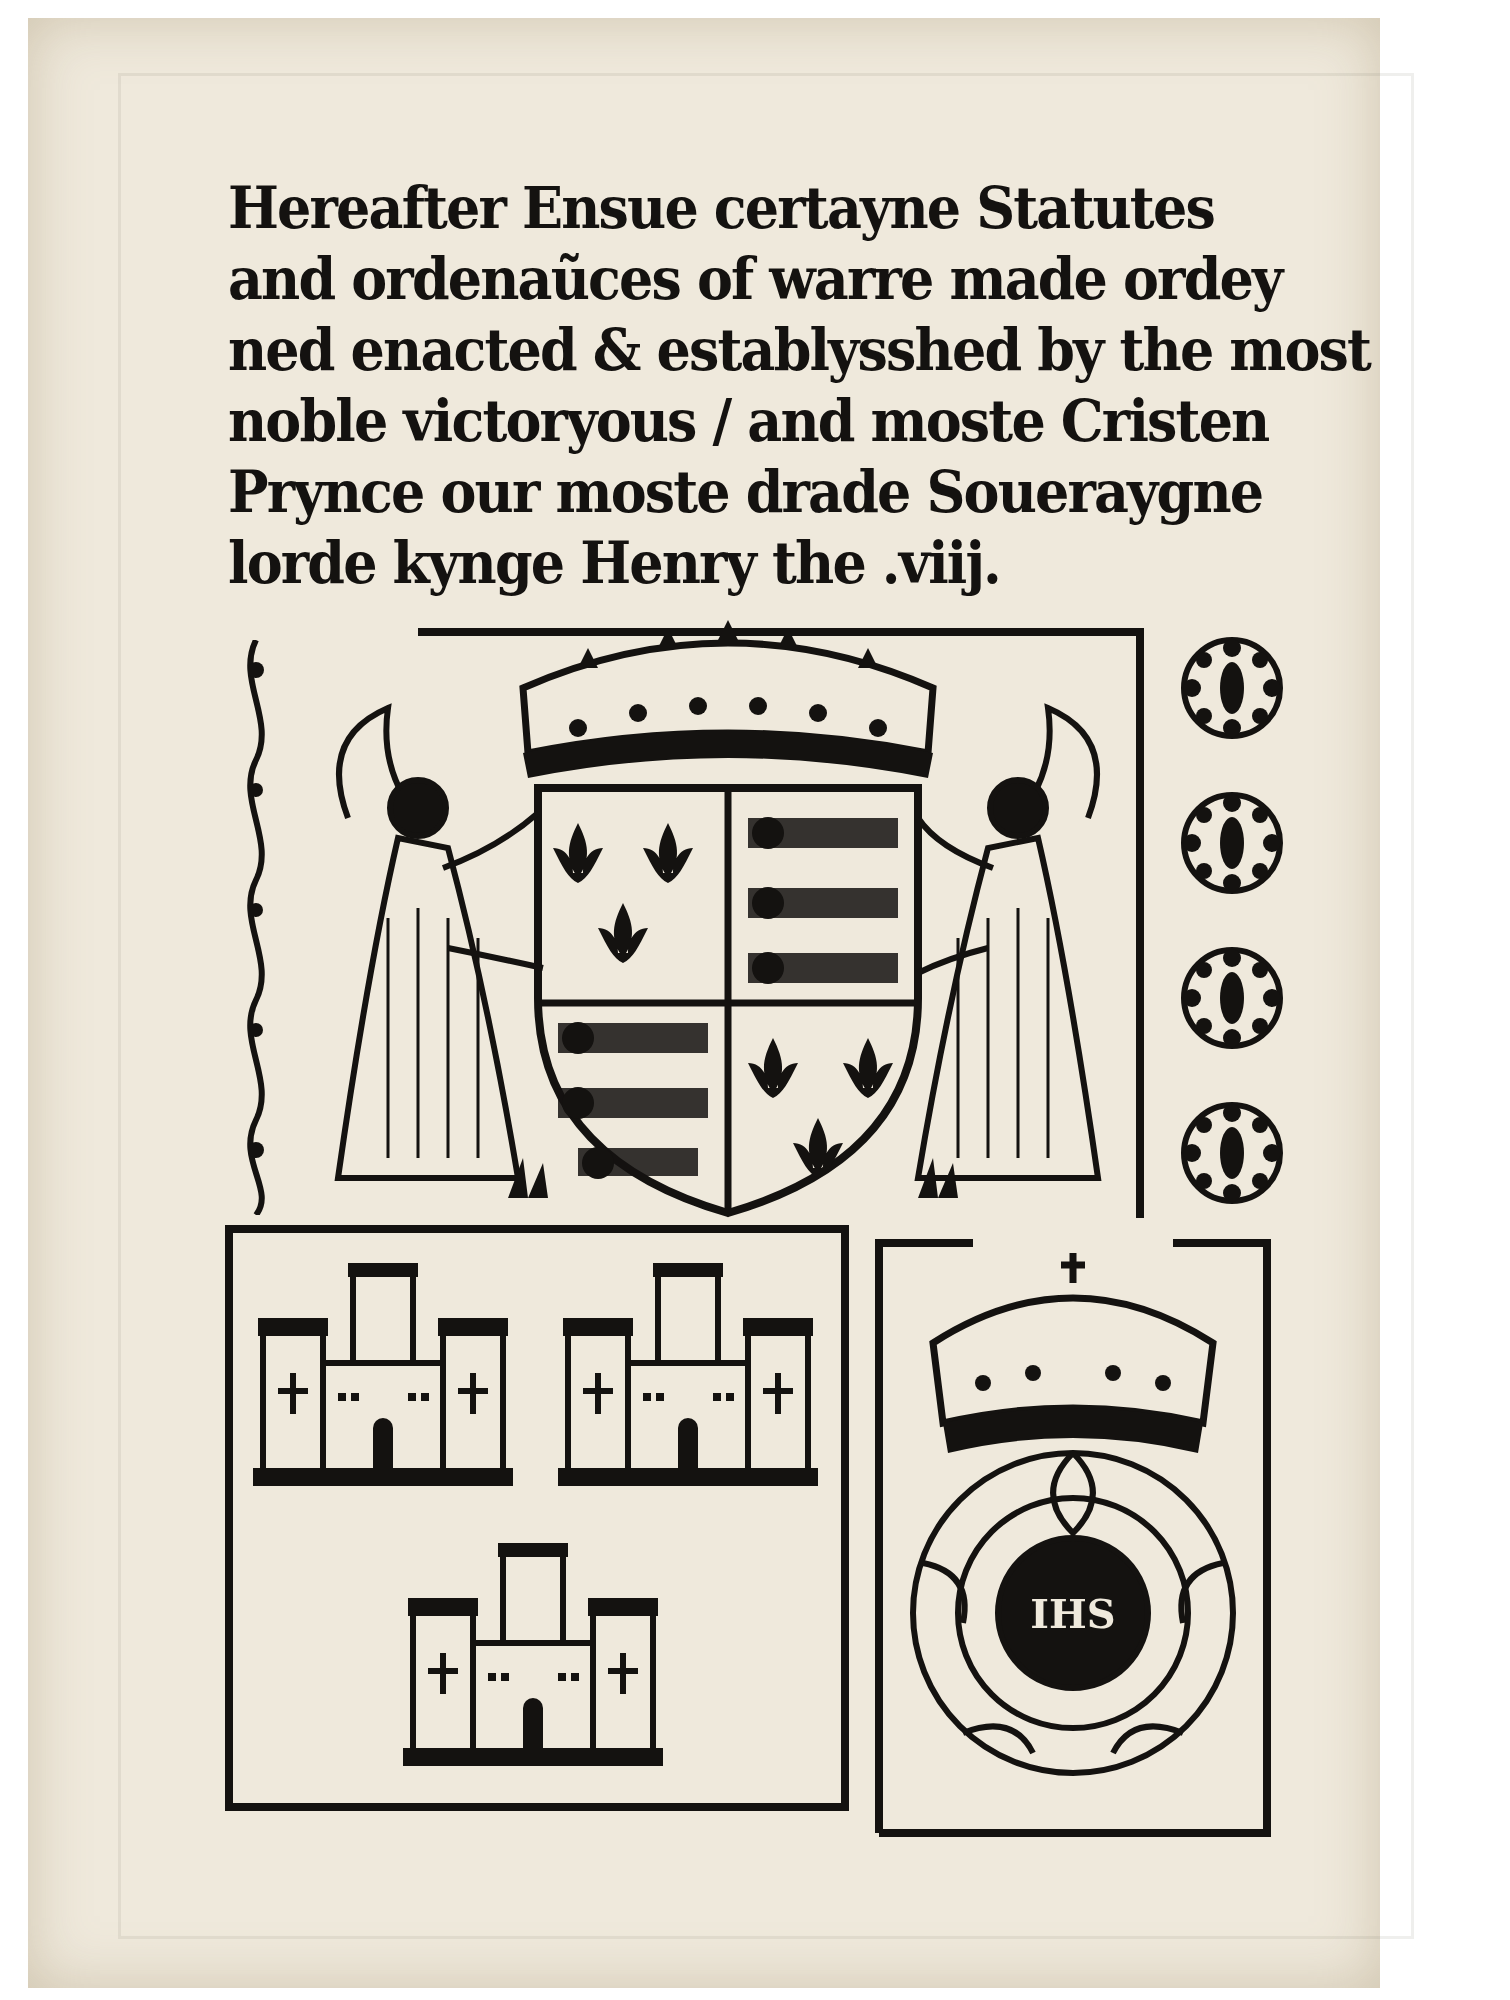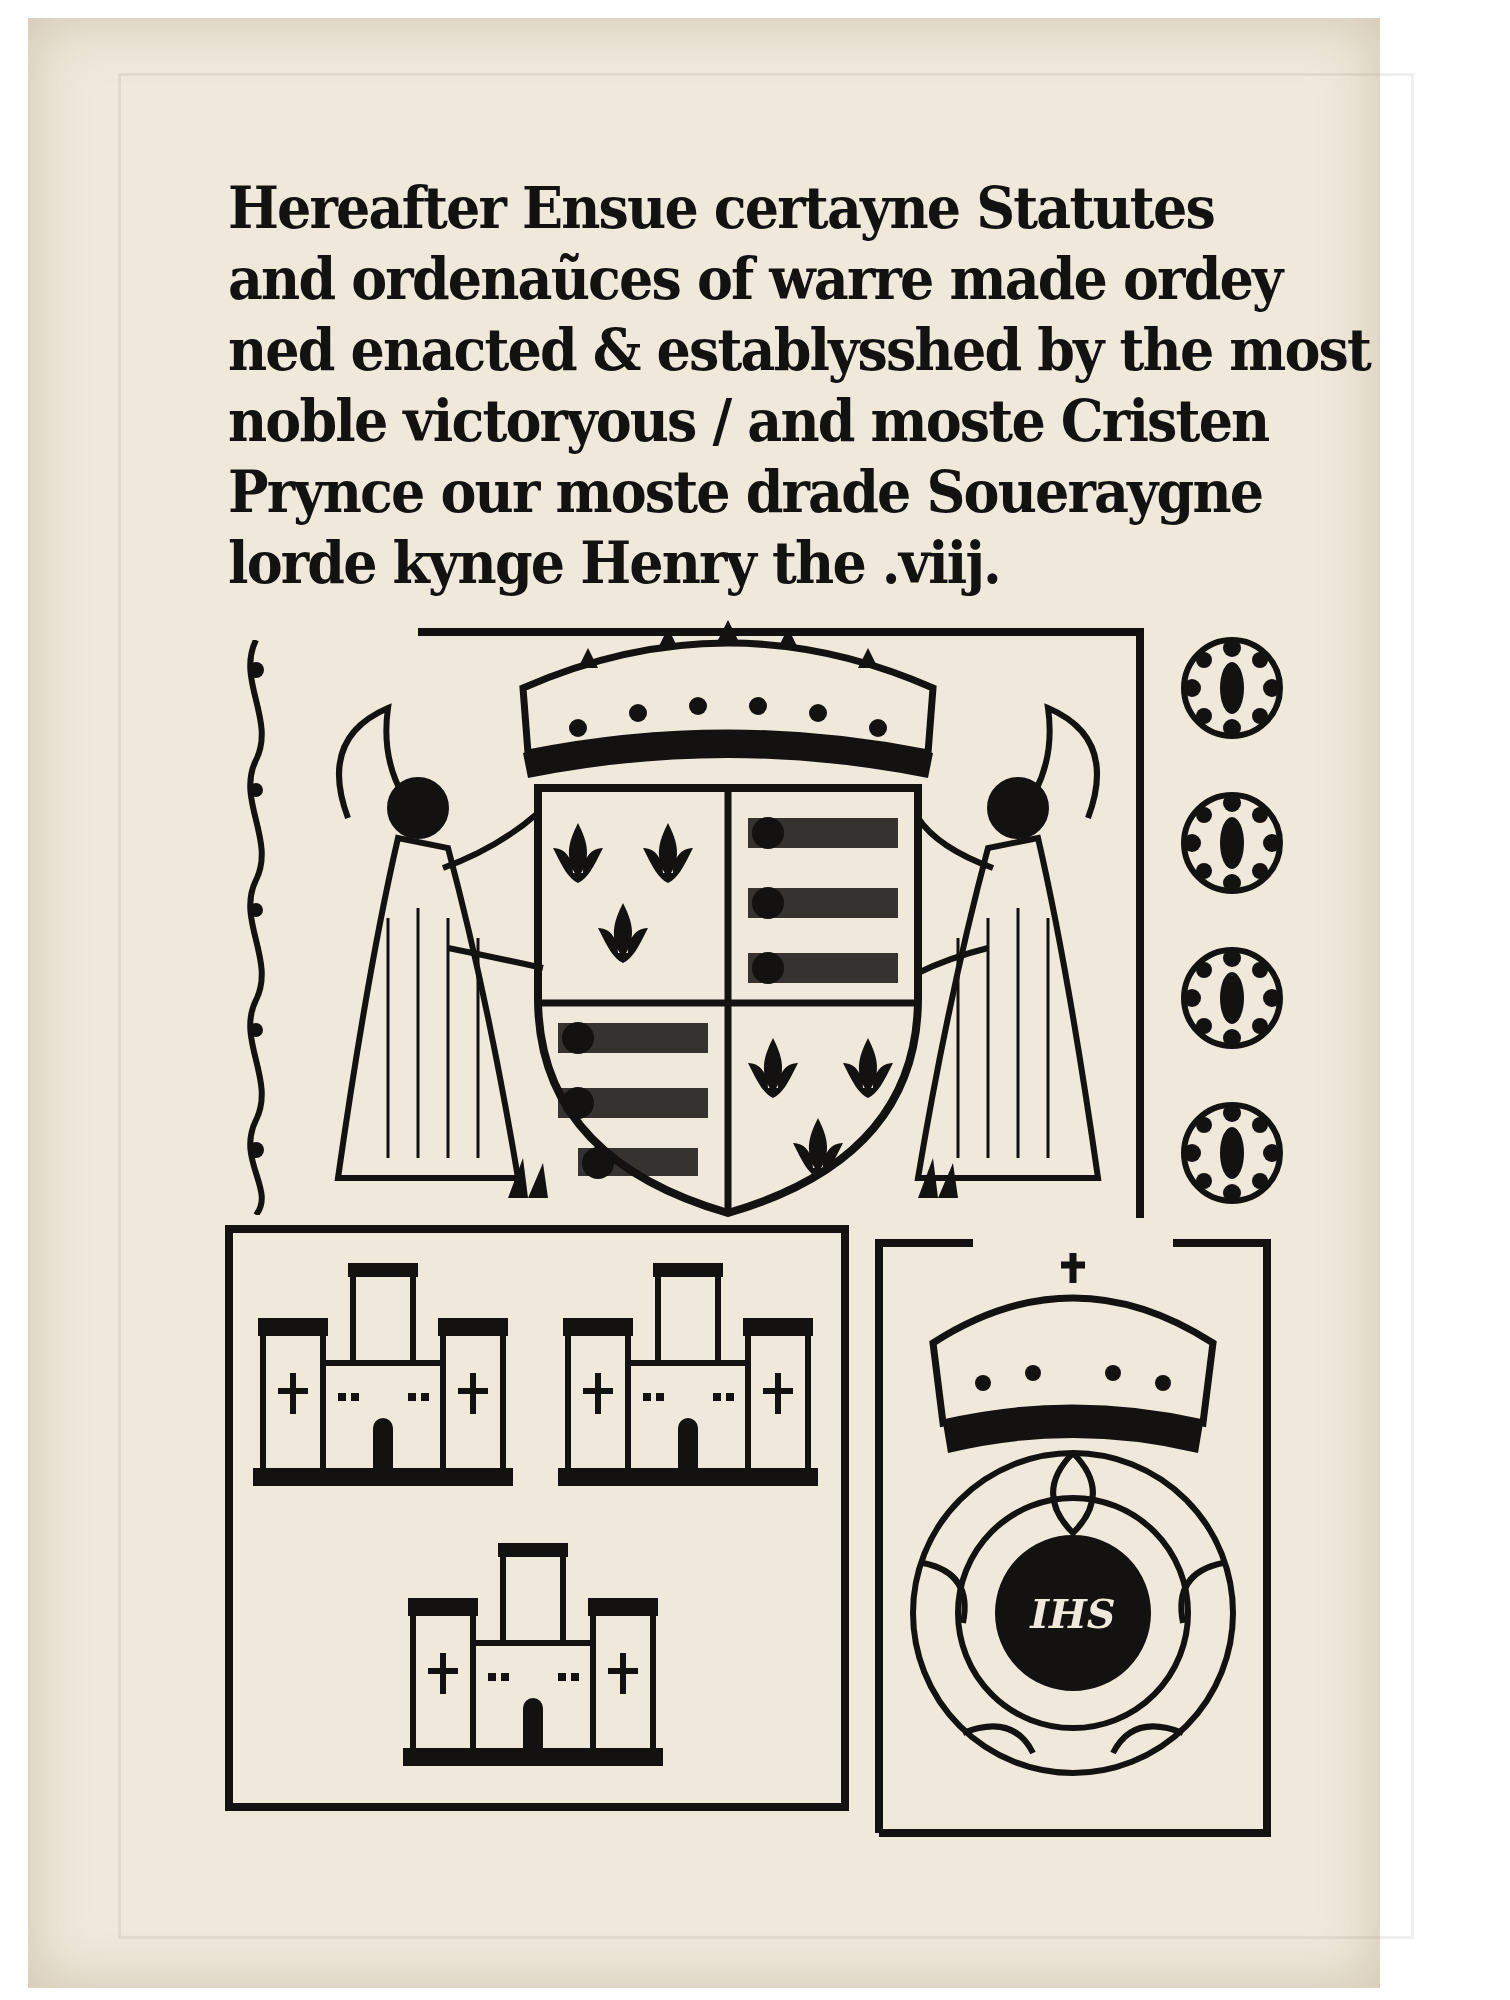--- a/index.html
+++ b/index.html
@@ -1,21 +1,21 @@
 <!DOCTYPE html>
 <html><head>
 <meta charset="utf-8">
 <style>
   html,body{margin:0;padding:0;}
   body{width:1510px;height:2000px;background:#fff;position:relative;overflow:hidden;font-family:"DejaVu Serif",serif;}
   .page{position:absolute;left:28px;top:18px;width:1352px;height:1970px;background:#efe9dc;box-shadow:inset 0 0 60px rgba(150,130,90,.35);}
   .ghost-frame{position:absolute;left:90px;top:55px;width:1290px;height:1860px;border:3px solid rgba(120,120,110,.12);}
   .title{position:absolute;left:200px;top:155px;width:1000px;margin:0;padding:0;list-style:none;}
   .title li{font-family:"DejaVu Serif",serif;font-weight:bold;font-size:58px;line-height:71px;color:#141210;letter-spacing:-2px;white-space:nowrap;transform:scaleX(.93);transform-origin:left;}
-  .cut{position:absolute;font-style:italic;}
+  .cut{position:absolute;}
   svg{display:block;}
   .ornament-left{position:absolute;left:208px;top:622px;width:40px;height:575px;}
   .ornament-right{position:absolute;left:1145px;top:600px;width:118px;height:620px;}
   .roundel-text{font-family:"DejaVu Serif",serif;font-weight:bold;fill:#efe9dc;font-size:40px;}
 </style>
 </head>
 <body>
 
 <div class="page">
   <div class="ghost-frame"></div>

